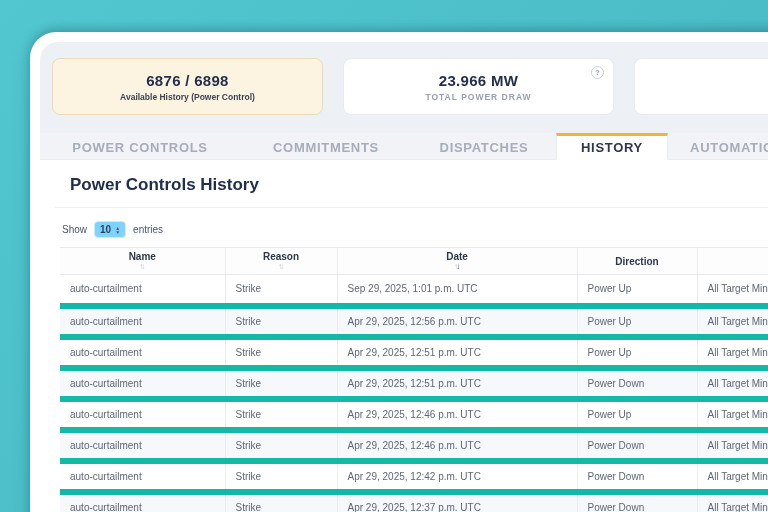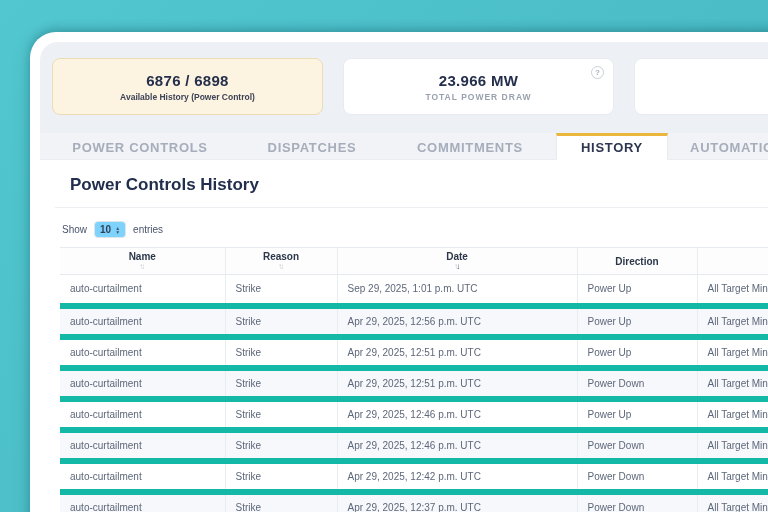--- a/index.html
+++ b/index.html
@@ -82,22 +82,22 @@
         <div class="card white">
           <div class="card-value">23.966 MW</div>
           <div class="card-label muted">TOTAL POWER DRAW</div>
           <div class="help-icon">?</div>
         </div>
         <div class="card white"></div>
       </div>
 
       <div class="tab-bar">
           <div class="tab tab-0">POWER CONTROLS</div>
+          <div class="tab tab-2">COMMITMENTS</div>
           <div class="tab tab-1">DISPATCHES</div>
-          <div class="tab tab-2">COMMITMENTS</div>
           <div class="tab tab-3 active">HISTORY</div>
           <div class="tab tab-4">AUTOMATION</div>
         </div>
 
       <div class="panel">
         <div class="page-title">Power Controls History</div>
         <hr class="title-divider">
 
         <div class="entries-row">
           <span>Show</span>

